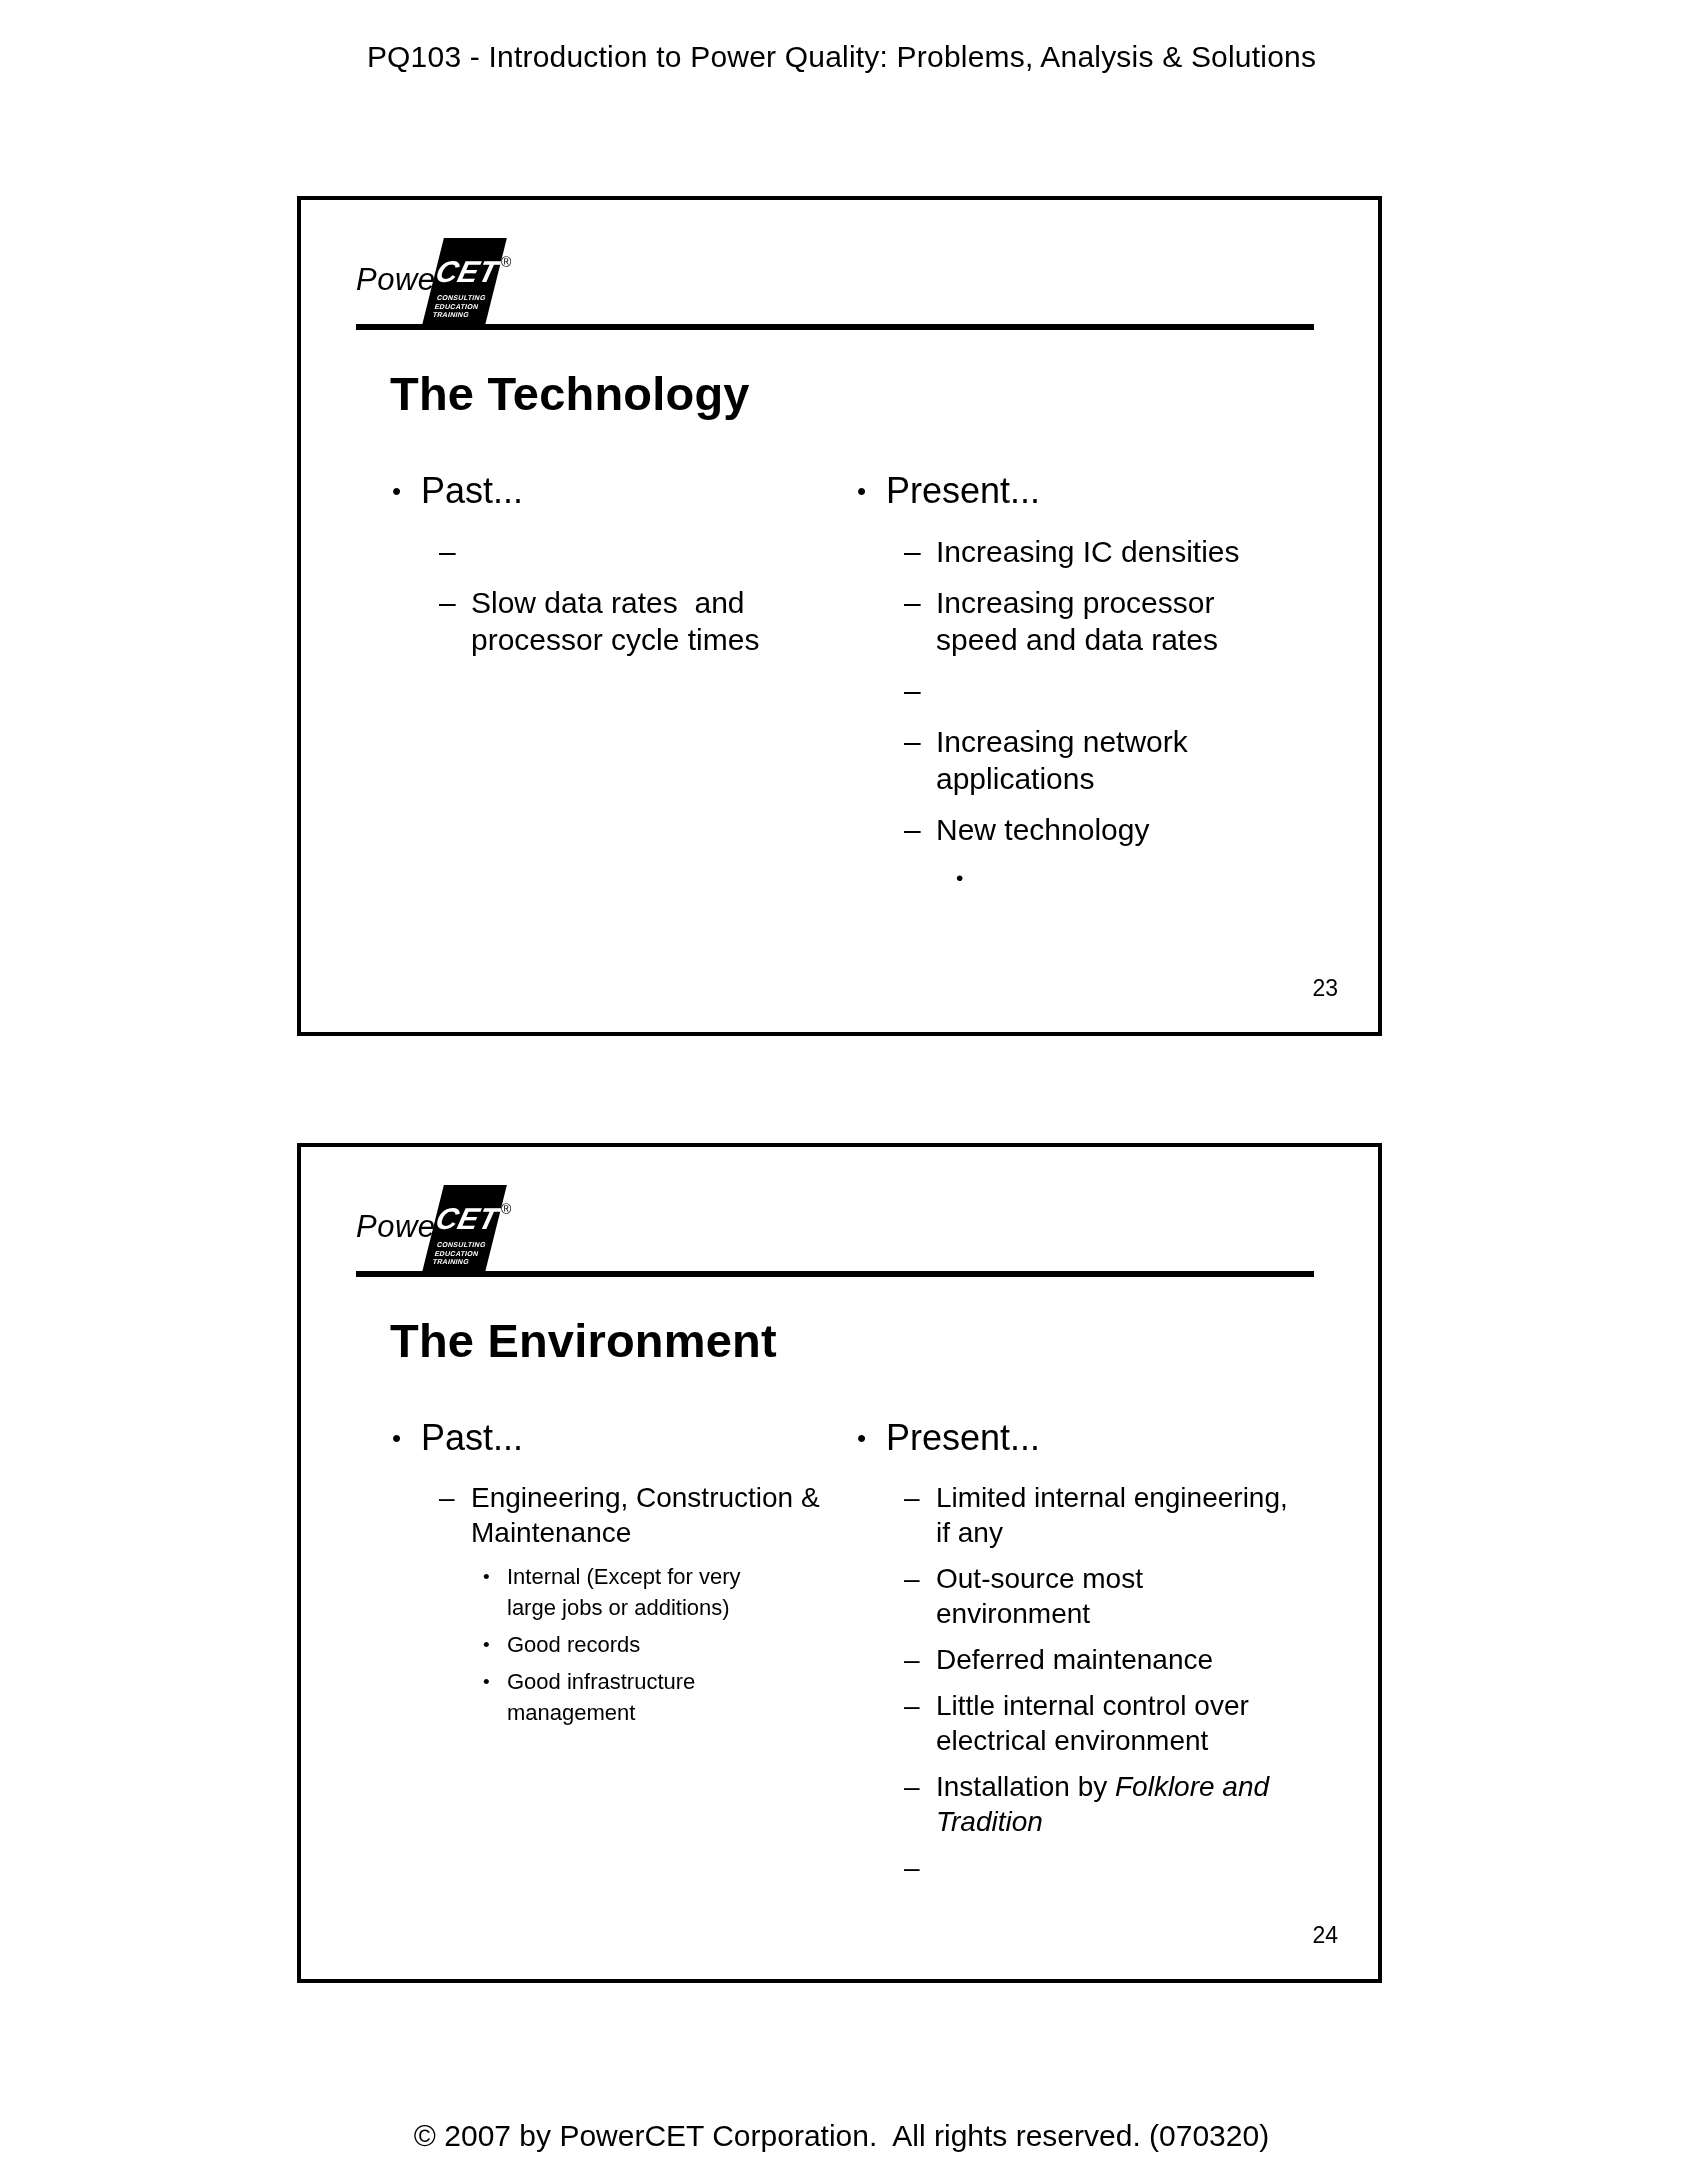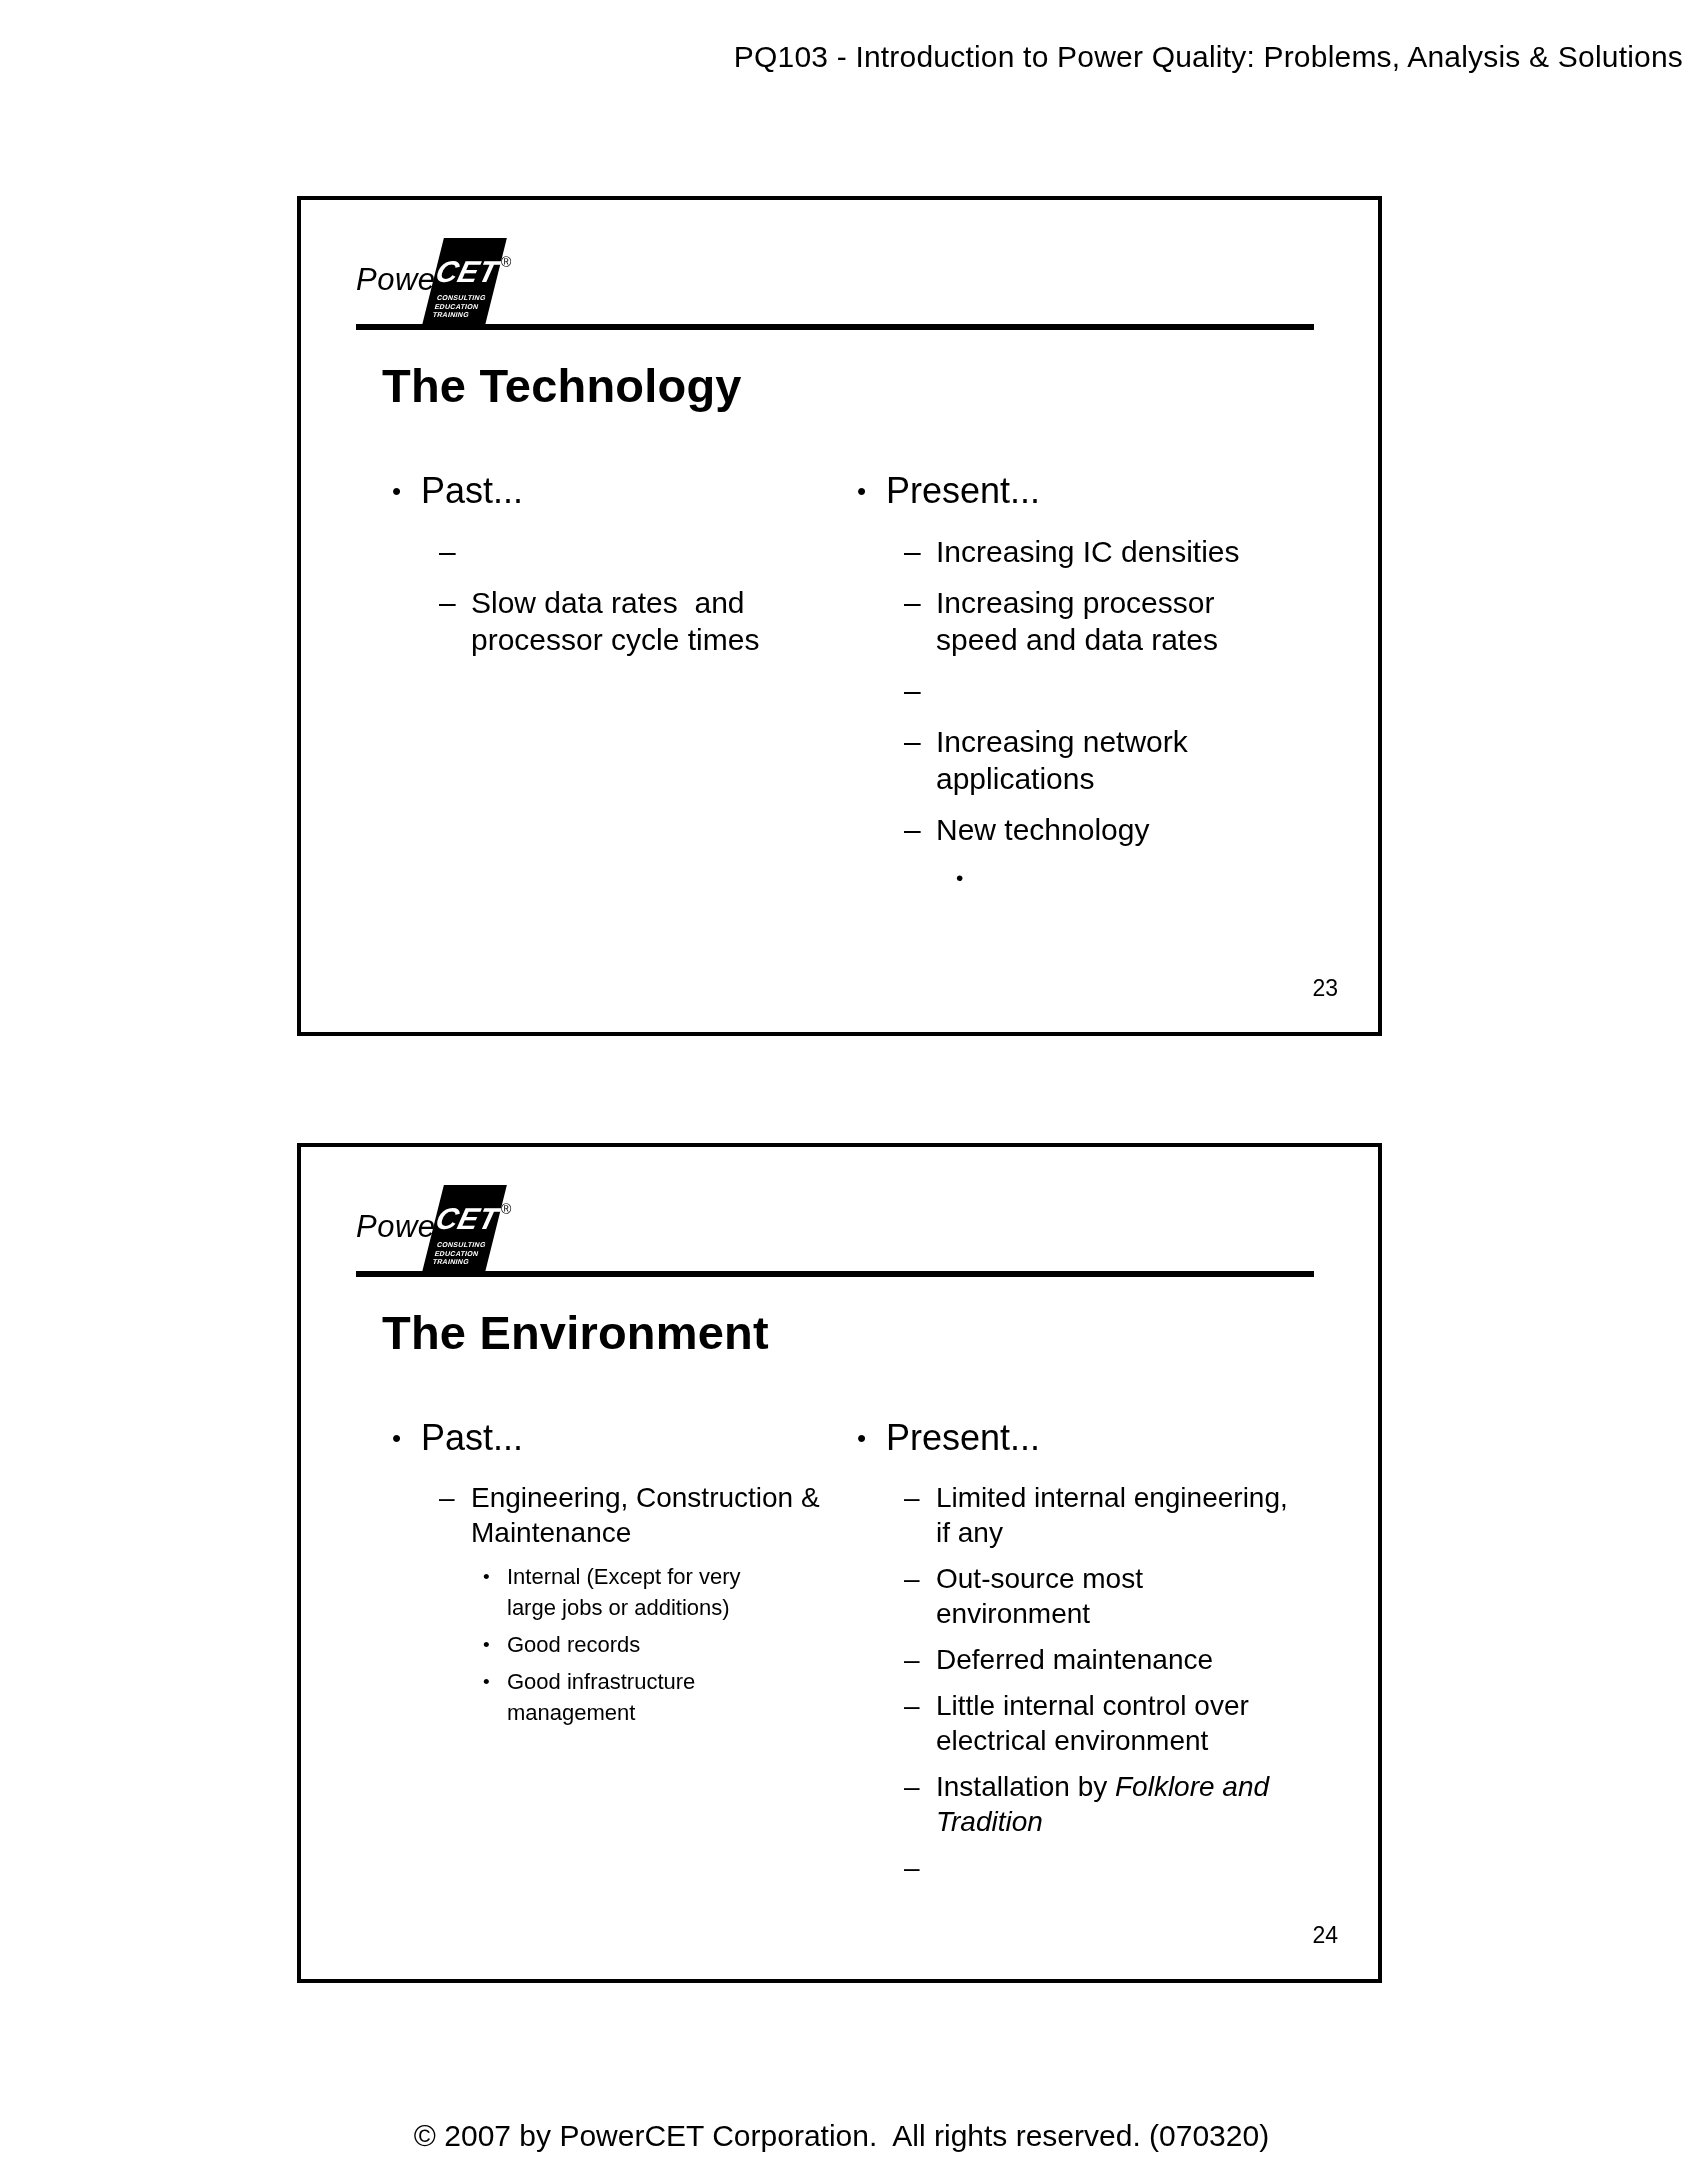--- a/index.html
+++ b/index.html
@@ -1,40 +1,40 @@
 <!DOCTYPE html>
 <html><head>
 <meta charset="utf-8">
 <style>
   html,body{margin:0;padding:0;}
   body{
     width:1683px;height:2178px;background:#ffffff;color:#000;
     font-family:"Liberation Sans", sans-serif;position:relative;overflow:hidden;
   }
   .header{
-    position:absolute;top:40px;left:0;width:100%;text-align:right;
+    position:absolute;top:40px;left:0;width:100%;text-align:center;
     font-size:30px;letter-spacing:0.2px;
   }
   .slide{
     position:absolute;left:297px;width:1085px;height:840px;
     border:4px solid #000;background:#fff;box-sizing:border-box;
   }
   #slide0{top:196px}
   #slide1{top:1143px}
 
   
   .logo{position:absolute;left:55px;top:38px;width:168px;height:91px}
   .power{position:absolute;left:0;top:24px;font-style:italic;font-size:31px;letter-spacing:0.5px}
   .cetbox{position:absolute;left:77px;top:0;width:63px;height:87px;background:#000;transform:skewX(-14deg)}
   .cet{position:absolute;left:1px;top:17px;color:#fff;font-weight:bold;font-style:italic;font-size:30px;letter-spacing:0.5px}
   .tagline{position:absolute;left:8px;top:56px;color:#fff;font-size:7px;line-height:8.5px;font-weight:bold;letter-spacing:0.3px}
   .reg{position:absolute;left:145px;top:16px;font-size:14px}
 
   .divider{position:absolute;left:55px;top:124px;width:958px;height:6px;background:#000}
-  .stitle{position:absolute;left:77px;top:154px;margin:4px;font-size:47px;font-weight:bold;letter-spacing:0.2px}
+  .stitle{position:absolute;left:77px;top:154px;margin:12px;font-size:47px;font-weight:bold;letter-spacing:0.2px}
 
   .cols{position:absolute;left:83px;top:269px;right:30px;display:flex}
   .c00,.c10{width:465px;flex:0 0 465px}
   .c01,.c11{width:495px;flex:0 0 495px}
 
   .li{display:flex;align-items:flex-start}
   .txt{white-space:pre-wrap}
   .it{font-style:italic}
 
   .l1{font-size:36px;line-height:44px;margin-bottom:20px}

